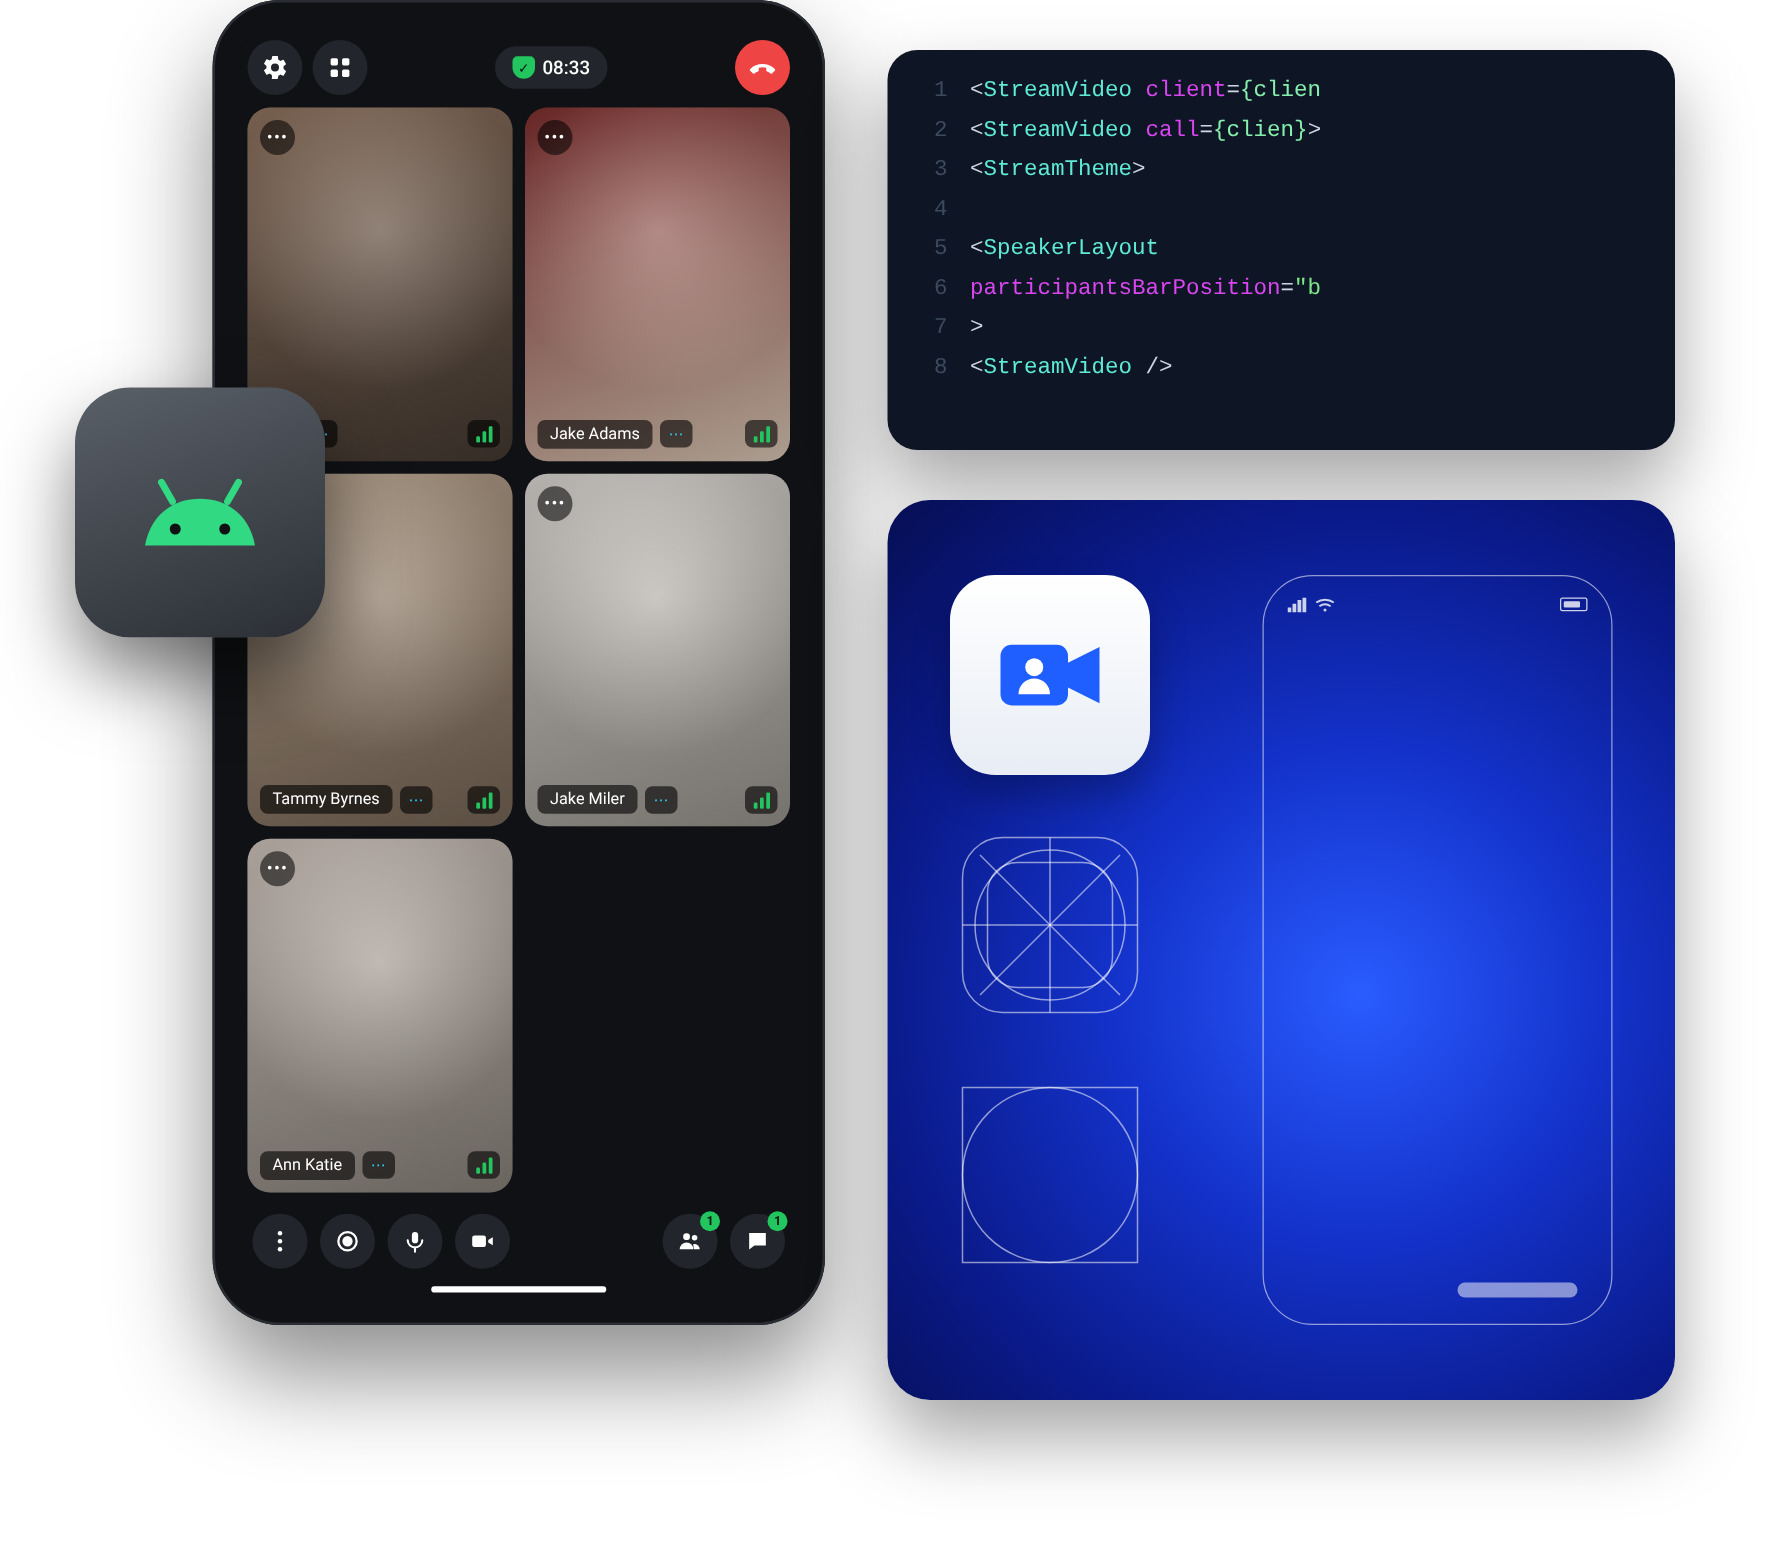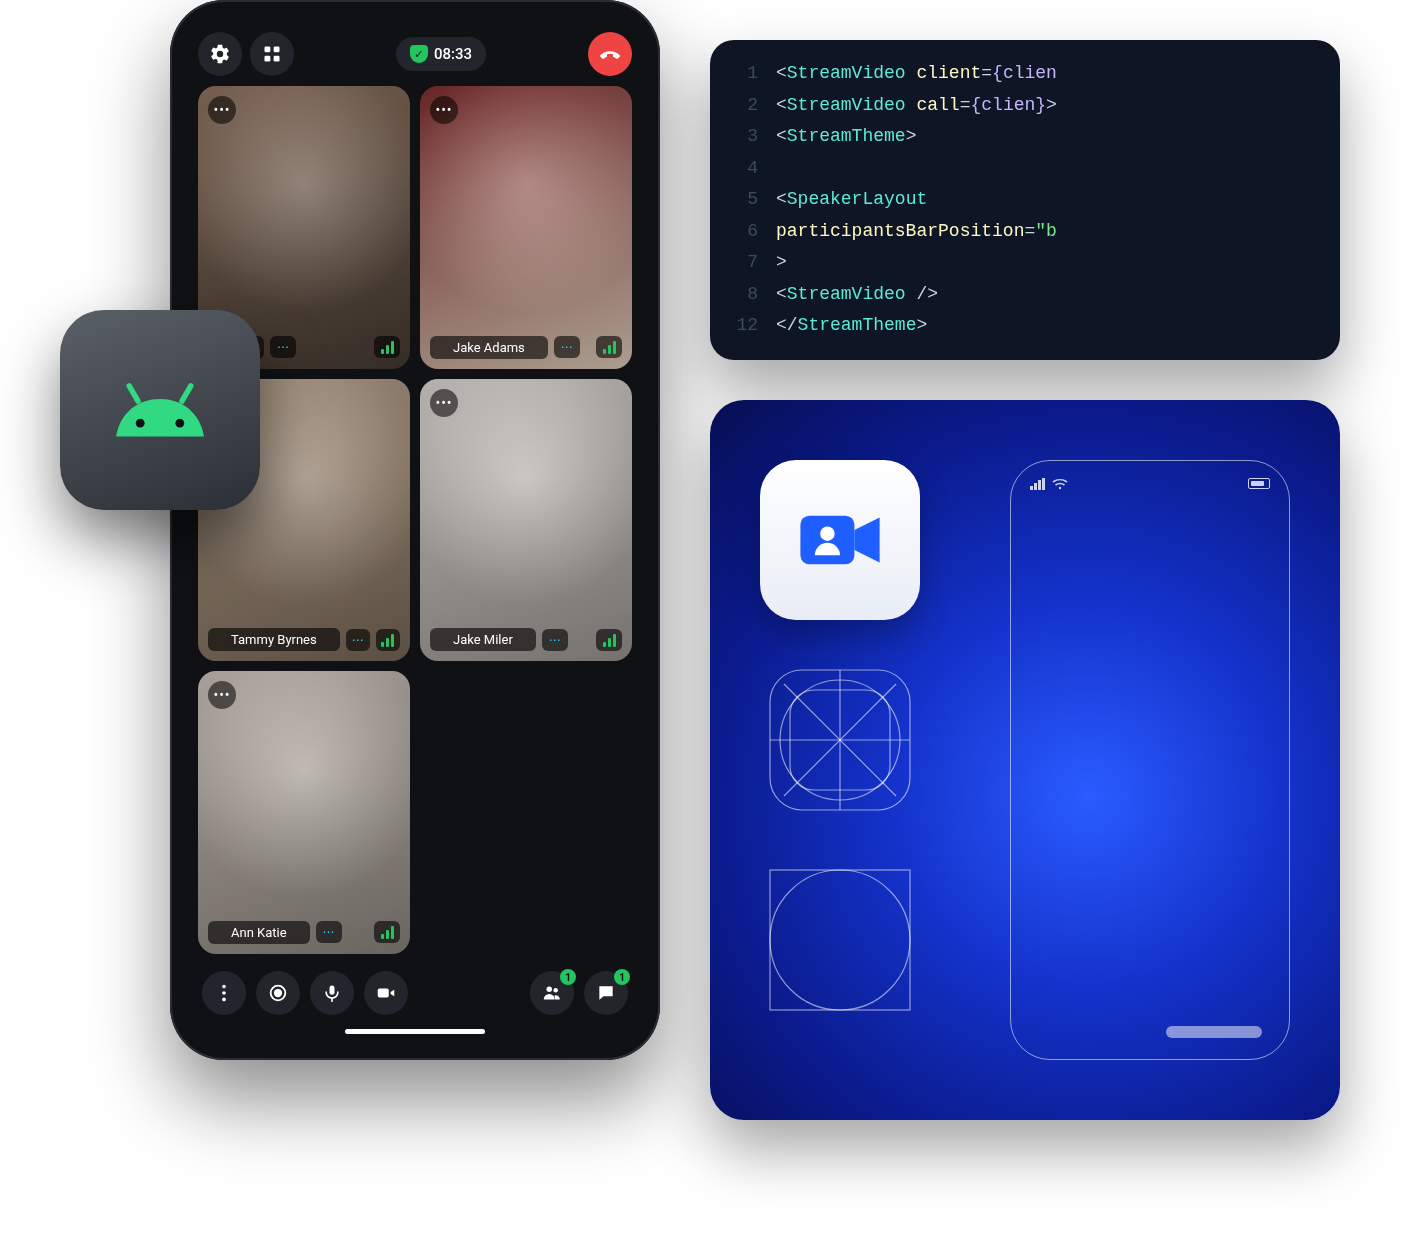--- a/index.html
+++ b/index.html
@@ -102,21 +102,21 @@
   }
   .tile .name-bar {
     position: absolute;
     left: 10px; right: 10px; bottom: 10px;
     display: flex; align-items: center; gap: 6px;
   }
   .name-bar .name {
     background: rgba(0,0,0,.6);
     color:#fff;
     font-size: 13px;
-    padding: 4px 23px;
+    padding: 4px 10px;
     border-radius: 6px;
     flex: 0 0 auto;
   }
   .name-bar .mini {
     width: 26px; height: 22px;
     border-radius: 6px;
     background: rgba(0,0,0,.6);
     display:flex;align-items:center;justify-content:center;
     color:#32d4ff;
     font-size:12px;
@@ -199,24 +199,24 @@
     font-size:18px;
     line-height:1.75;
     color:#cbd5e1;
     box-shadow:0 30px 60px rgba(0,0,0,.35);
     overflow:hidden;
     white-space:nowrap;
   }
   .code-line{display:flex;gap:18px;}
   .code-line .ln{color:#3d4a5e;width:28px;text-align:right;user-select:none;}
   .tok-tag{color:#5eead4;}
-  .tok-attr{color:#fef9c3;}
+  .tok-attr{color:#d946ef;}
   .tok-punct{color:#cbd5e1;}
   .tok-str{color:#7ee787;}
-  .tok-brace{color:#c4b5fd;text-align:center;}
+  .tok-brace{color:#86efac;text-align:center;}
 
   
   .blueprint {
     position:absolute;
     left:710px;
     top:400px;
     width:630px;
     height:720px;
     border-radius:34px;
     background:radial-gradient(circle at 60% 55%, #2a5cff 0%, #1433cc 35%, #0a1a8a 70%, #060e52 100%);
@@ -483,24 +483,20 @@
       <span><span class="tok-attr">participantsBarPosition</span><span class="tok-punct">=</span><span class="tok-str">"b</span></span>
     </div>
     <div class="code-line">
       <span class="ln">7</span>
       <span><span class="tok-punct">&gt;</span></span>
     </div>
     <div class="code-line">
       <span class="ln">8</span>
       <span>  <span class="tok-punct">&lt;</span><span class="tok-tag">StreamVideo</span><span class="tok-punct"> /&gt;</span></span>
     </div>
-    <div class="code-line">
-      <span class="ln">12</span>
-      <span>    <span class="tok-punct">&lt;/</span><span class="tok-tag">StreamTheme</span><span class="tok-punct">&gt;</span></span>
-    </div>
   </div>
 
 <div class="blueprint">
   <div class="bp-icon-app">
     <svg viewBox="0 0 100 70">
       <rect x="6" y="8" width="60" height="54" rx="10" fill="#1f5eff"></rect>
       <circle cx="36" cy="28" r="8" fill="#fff"></circle>
       <path d="M22 52a14 14 0 0 1 28 0Z" fill="#fff"></path>
       <path d="M66 24 94 10v50L66 46Z" fill="#1f5eff"></path>
     </svg>

